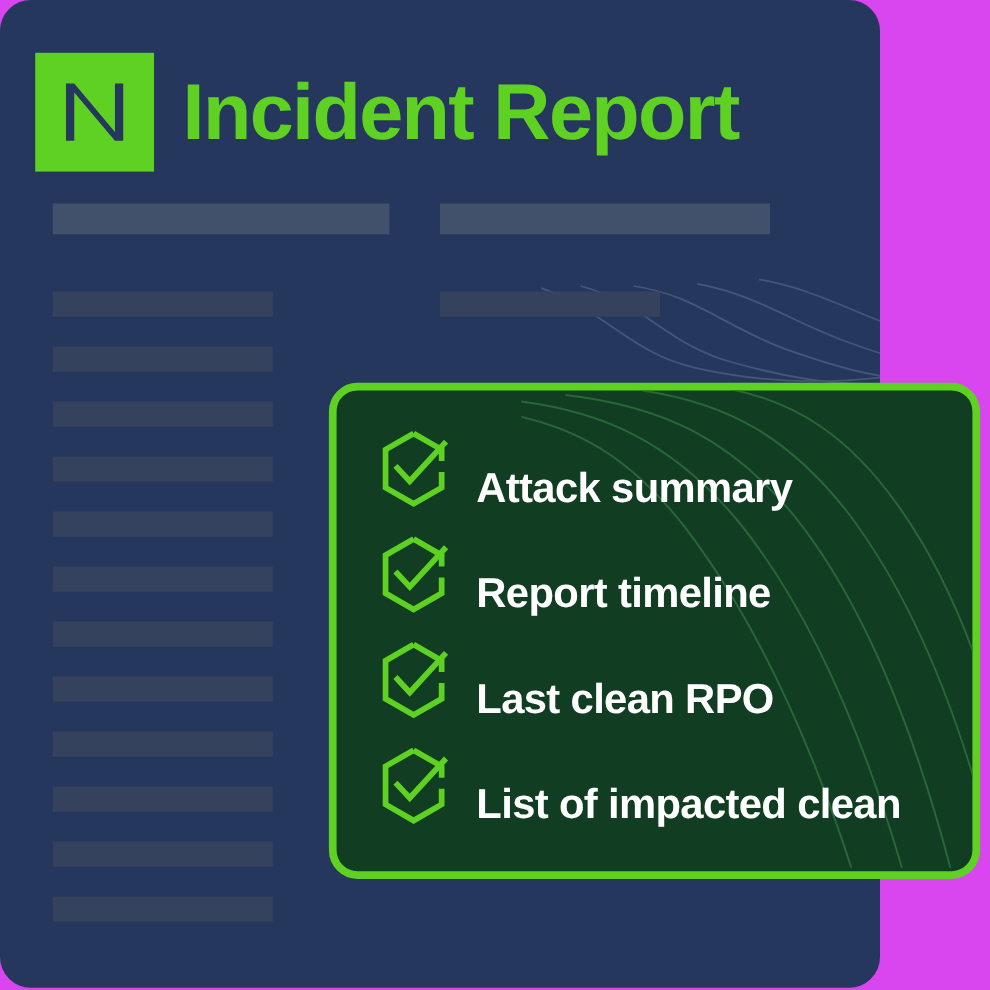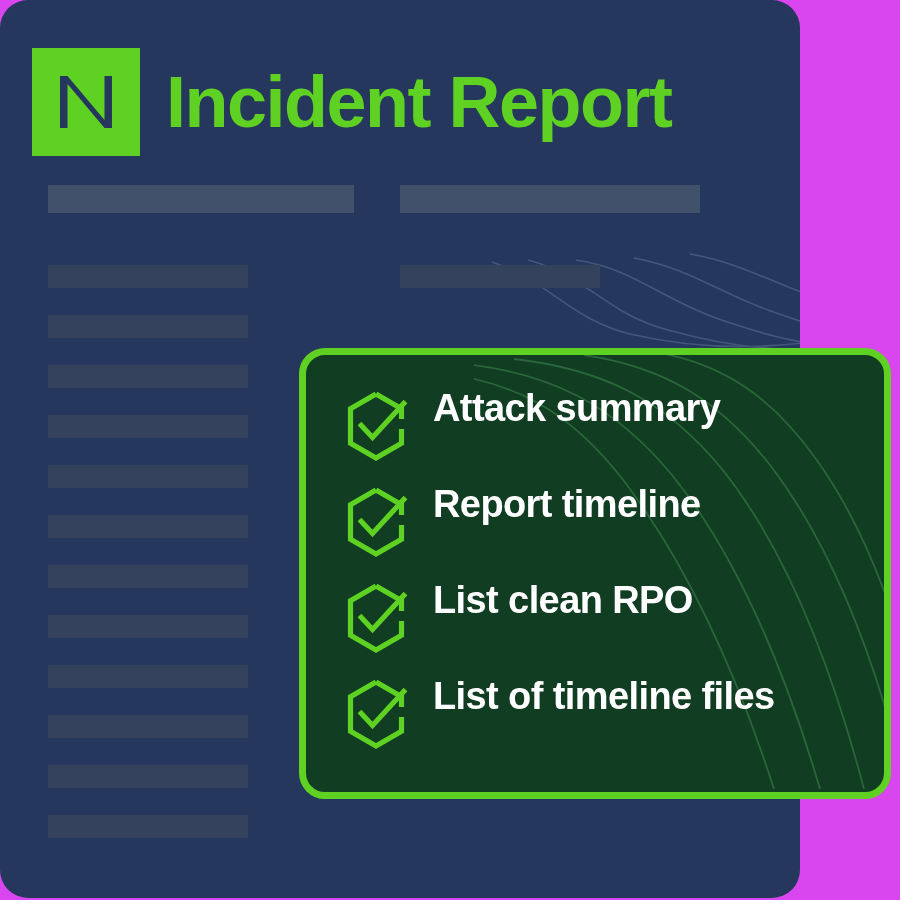--- a/index.html
+++ b/index.html
@@ -103,21 +103,21 @@
     left: 33px;
     top: 34px;
     right: 10px;
     display: flex;
     flex-direction: column;
     gap: 22px;
     z-index: 2;
   }
   .check-item {
     display: flex;
-    align-items: flex-start;
+    align-items: flex-end;
     gap: 20px;
     height: 74px;
   }
   .check-icon {
     flex: none;
     width: 74px;
     height: 74px;
   }
   .check-icon svg { display: block; }
   .check-label {
@@ -214,30 +214,30 @@
         <div class="check-item">
           <span class="check-icon">
   <svg width="74" height="74" viewBox="0 0 74 74" fill="none" xmlns="http://www.w3.org/2000/svg" aria-hidden="true">
 
     <path d="M37 5 L62.5 19.7 L62.5 30
              M62.5 40 L62.5 54.3 L37 69 L11.5 54.3 L11.5 19.7 L37 5" stroke="#5ed122" stroke-width="5.2" stroke-linecap="butt" stroke-linejoin="miter" fill="none"></path>
 
     <path d="M20.5 34.5 L33.5 48.5 L66.5 12.5" stroke="#5ed122" stroke-width="5.2" stroke-linecap="butt" stroke-linejoin="miter" fill="none"></path>
   </svg>
 </span>
-          <span class="check-label">List clean RPO</span>
-        </div>
-        <div class="check-item">
-          <span class="check-icon">
-  <svg width="74" height="74" viewBox="0 0 74 74" fill="none" xmlns="http://www.w3.org/2000/svg" aria-hidden="true">
-
-    <path d="M37 5 L62.5 19.7 L62.5 30
-             M62.5 40 L62.5 54.3 L37 69 L11.5 54.3 L11.5 19.7 L37 5" stroke="#5ed122" stroke-width="5.2" stroke-linecap="butt" stroke-linejoin="miter" fill="none"></path>
-
-    <path d="M20.5 34.5 L33.5 48.5 L66.5 12.5" stroke="#5ed122" stroke-width="5.2" stroke-linecap="butt" stroke-linejoin="miter" fill="none"></path>
-  </svg>
-</span>
-          <span class="check-label">List of timeline files</span>
+          <span class="check-label">Last clean RPO</span>
+        </div>
+        <div class="check-item">
+          <span class="check-icon">
+  <svg width="74" height="74" viewBox="0 0 74 74" fill="none" xmlns="http://www.w3.org/2000/svg" aria-hidden="true">
+
+    <path d="M37 5 L62.5 19.7 L62.5 30
+             M62.5 40 L62.5 54.3 L37 69 L11.5 54.3 L11.5 19.7 L37 5" stroke="#5ed122" stroke-width="5.2" stroke-linecap="butt" stroke-linejoin="miter" fill="none"></path>
+
+    <path d="M20.5 34.5 L33.5 48.5 L66.5 12.5" stroke="#5ed122" stroke-width="5.2" stroke-linecap="butt" stroke-linejoin="miter" fill="none"></path>
+  </svg>
+</span>
+          <span class="check-label">List of impacted clean</span>
         </div>
       </div>
   </div>
 
 </div>
 
 </body></html>

